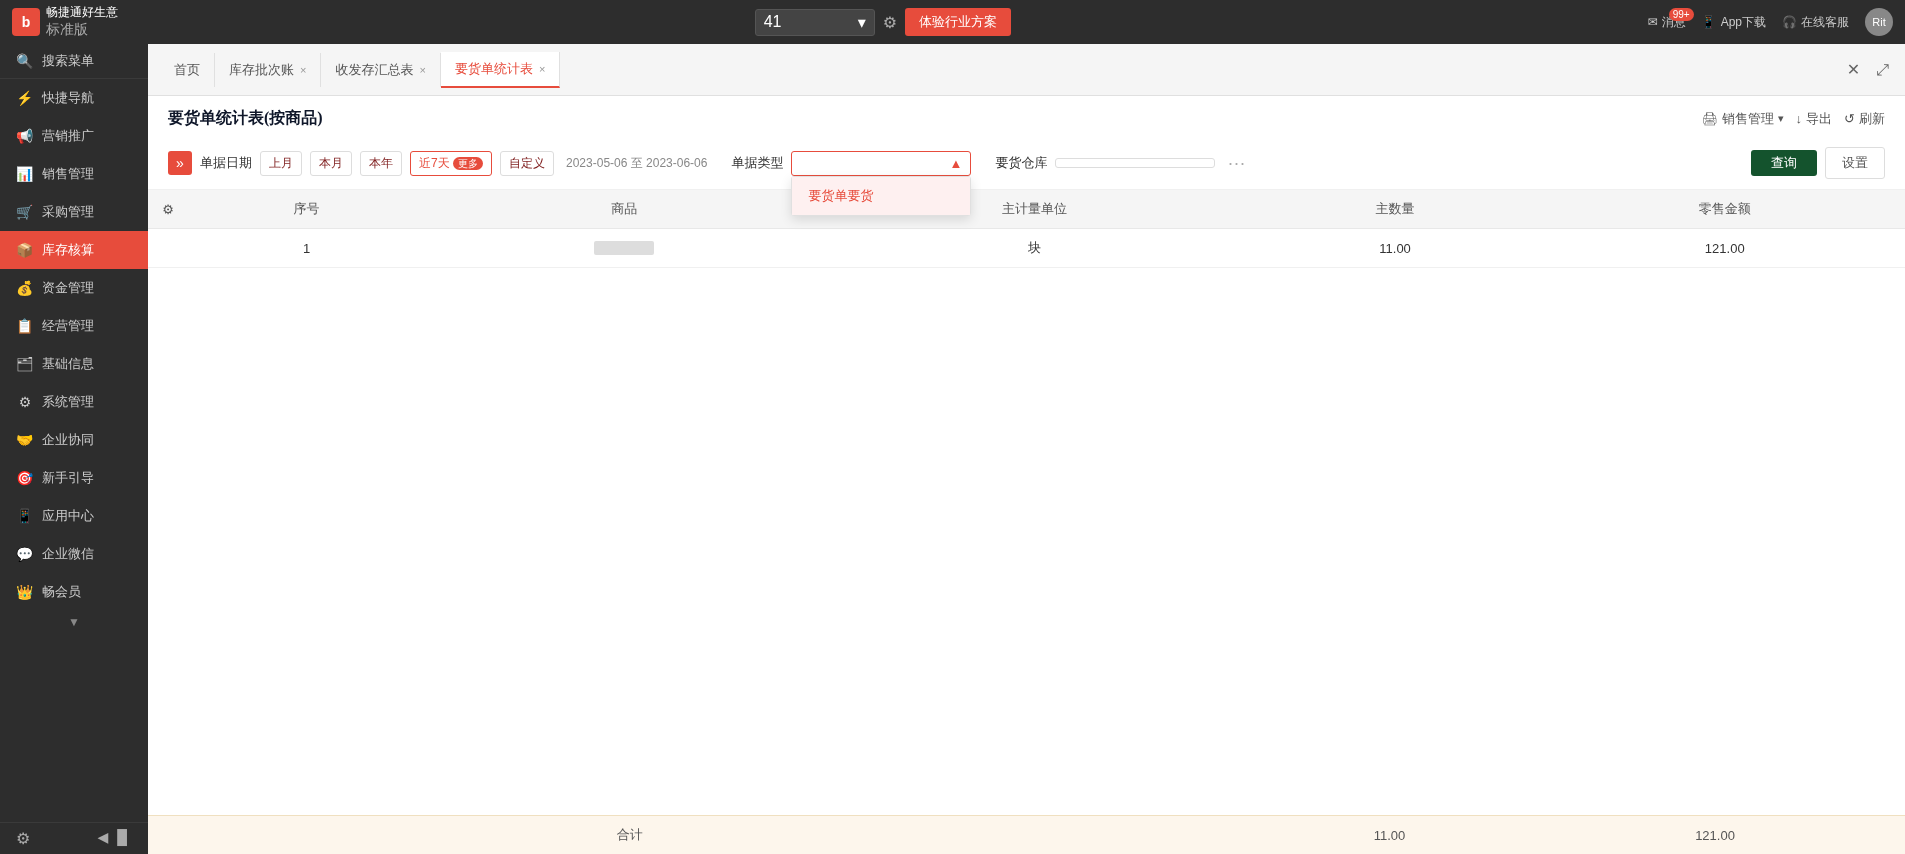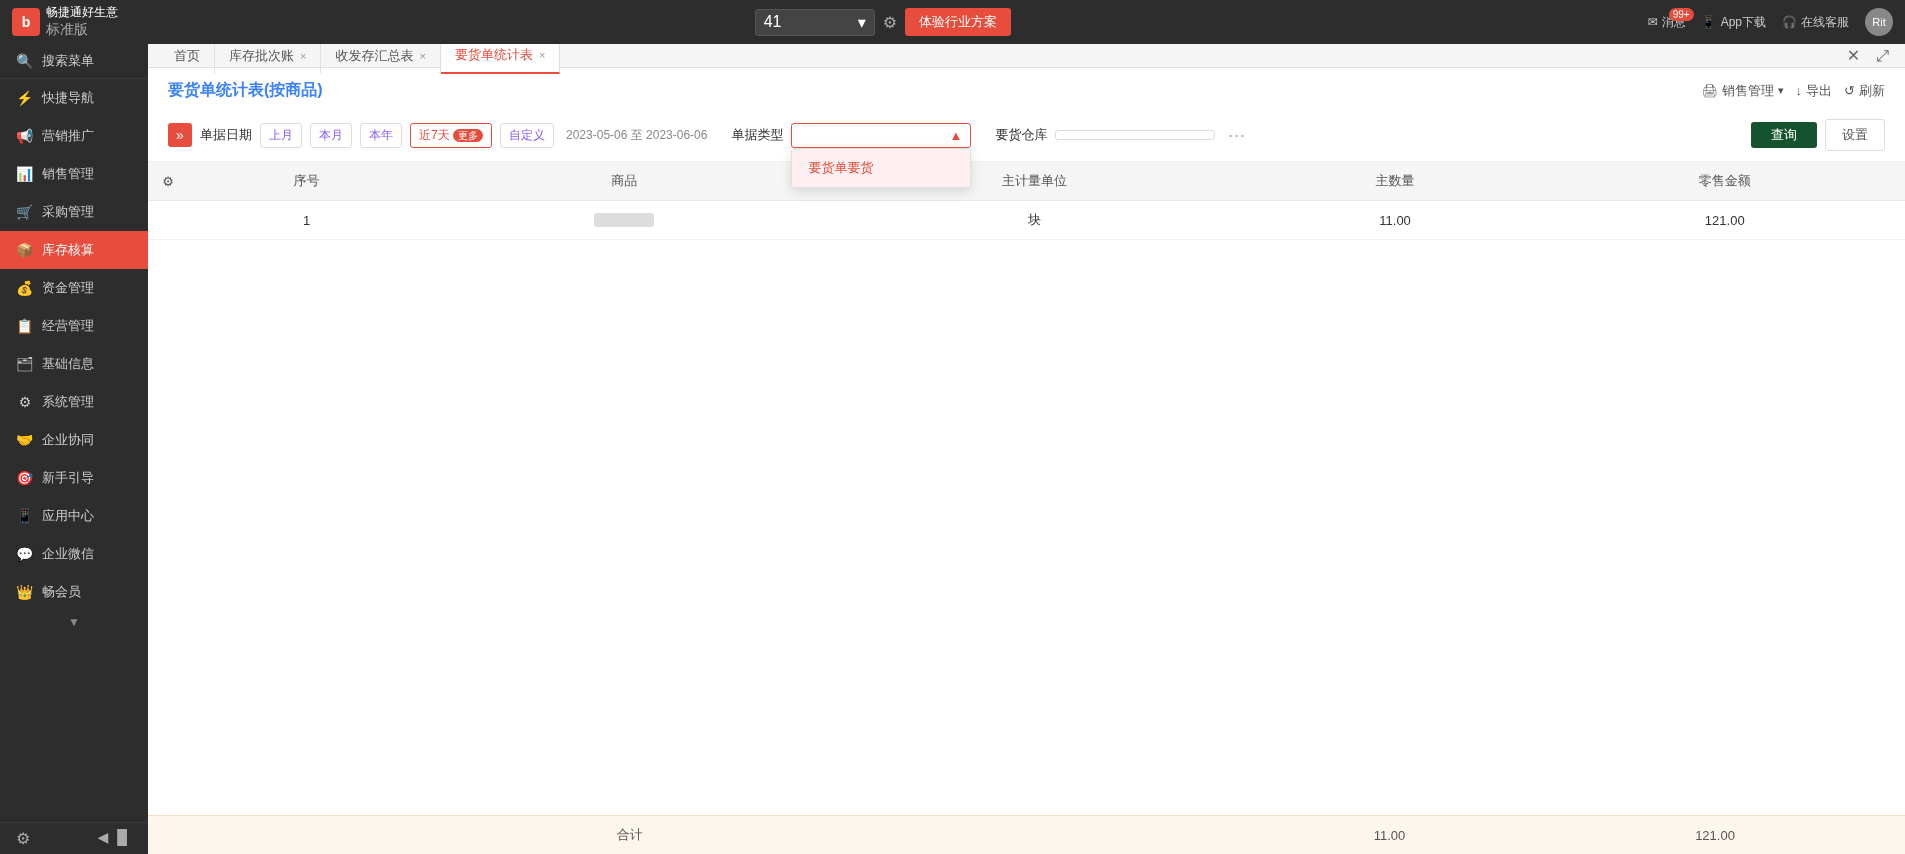--- a/index.html
+++ b/index.html
@@ -39,40 +39,40 @@
     .sidebar-item { display: flex; align-items: center; gap: 8px; padding: 10px 16px; color: #ccc; cursor: pointer; font-size: 13px; }
     .sidebar-item.active { background: #e74c3c; color: #fff; }
     .sidebar-icon { width: 18px; height: 18px; display: flex; align-items: center; justify-content: center; font-size: 14px; flex-shrink: 0; }
     .sidebar-search { display: flex; align-items: center; gap: 8px; padding: 8px 16px; color: #ccc; cursor: pointer; font-size: 13px; border-bottom: 1px solid #3a3a3a; }
     .sidebar-bottom { margin-top: auto; border-top: 1px solid #3a3a3a; }
 
     
     .content-area { flex: 1; display: flex; flex-direction: column; background: #fff; overflow: hidden; }
 
     
-    .tab-bar { height: 24px; background: #f5f5f5; border-bottom: 1px solid #e0e0e0; display: flex; align-items: center; padding: 0 12px; gap: 0; flex-shrink: 0; }
+    .tab-bar { height: 52px; background: #f5f5f5; border-bottom: 1px solid #e0e0e0; display: flex; align-items: center; padding: 0 12px; gap: 0; flex-shrink: 0; }
     .tab-item { padding: 8px 14px; font-size: 13px; color: #555; cursor: pointer; display: flex; align-items: center; gap: 6px; border-right: 1px solid #e0e0e0; white-space: nowrap; }
     .tab-item.active { background: #fff; color: #e74c3c; border-bottom: 2px solid #e74c3c; }
     .tab-close { color: #999; font-size: 11px; cursor: pointer; }
     .tab-controls { margin-left: auto; display: flex; align-items: center; gap: 8px; }
     .tab-ctrl-btn { background: none; border: none; cursor: pointer; color: #666; font-size: 16px; padding: 4px; }
 
     
     .page-content { flex: 1; overflow-y: auto; padding: 0; display: flex; flex-direction: column; }
     .page-header { padding: 12px 20px 8px; display: flex; align-items: center; justify-content: space-between; }
-    .page-title { font-size: 16px; font-weight: bold; color: #3b82f6; }
+    .page-title { font-size: 16px; font-weight: bold; color: #0f172a; font-family: Liberation Serif, serif; }
     .page-actions { display: flex; align-items: center; gap: 12px; }
     .action-btn { display: flex; align-items: center; gap: 4px; color: #555; font-size: 13px; cursor: pointer; }
 
     
     .filter-bar { background: #fff; padding: 10px 20px; border-bottom: 1px solid #f0f0f0; display: flex; align-items: center; gap: 16px; flex-wrap: wrap; }
     .filter-row { display: flex; align-items: center; gap: 8px; flex-wrap: wrap; width: 100%; }
     .filter-expand-btn { width: 24px; height: 24px; background: #e74c3c; color: #fff; border: none; border-radius: 3px; cursor: pointer; display: flex; align-items: center; justify-content: center; font-size: 14px; flex-shrink: 0; }
     .filter-label { color: #333; font-size: 13px; white-space: nowrap; }
-    .date-btn { padding: 3px 8px; font-size: 12px; color: #8b5cf6; border: 1px solid #ddd; border-radius: 3px; cursor: pointer; background: #fff; }
+    .date-btn { padding: 3px 8px; font-size: 12px; color: #7f1d1d; border: 1px solid #ddd; border-radius: 3px; cursor: pointer; background: #fff; }
     .date-btn.active { color: #e74c3c; border-color: #e74c3c; }
     .more-badge { background: #e74c3c; color: #fff; border-radius: 8px; font-size: 10px; padding: 1px 5px; }
     .date-range { font-size: 12px; color: #888; margin-left: 4px; }
     .filter-type-label { color: #333; font-size: 13px; margin-left: 16px; white-space: nowrap; }
     .filter-select { border: 1px solid #e74c3c; border-radius: 3px; padding: 3px 8px; font-size: 13px; outline: none; min-width: 180px; display: flex; align-items: center; justify-content: space-between; cursor: pointer; position: relative; }
     .filter-select-wrapper { position: relative; display: inline-block; }
     .warehouse-label { color: #333; font-size: 13px; margin-left: 16px; }
     .warehouse-select { border: 1px solid #ddd; border-radius: 3px; padding: 3px 8px; font-size: 13px; min-width: 160px; cursor: pointer; }
     .more-filter-btn { color: #aaa; cursor: pointer; font-size: 18px; margin-left: 4px; }
     .query-btn { background: #14532d; color: #fff; border: none; border-radius: 3px; padding: 4px 20px; cursor: pointer; font-size: 13px; margin-left: auto; }

